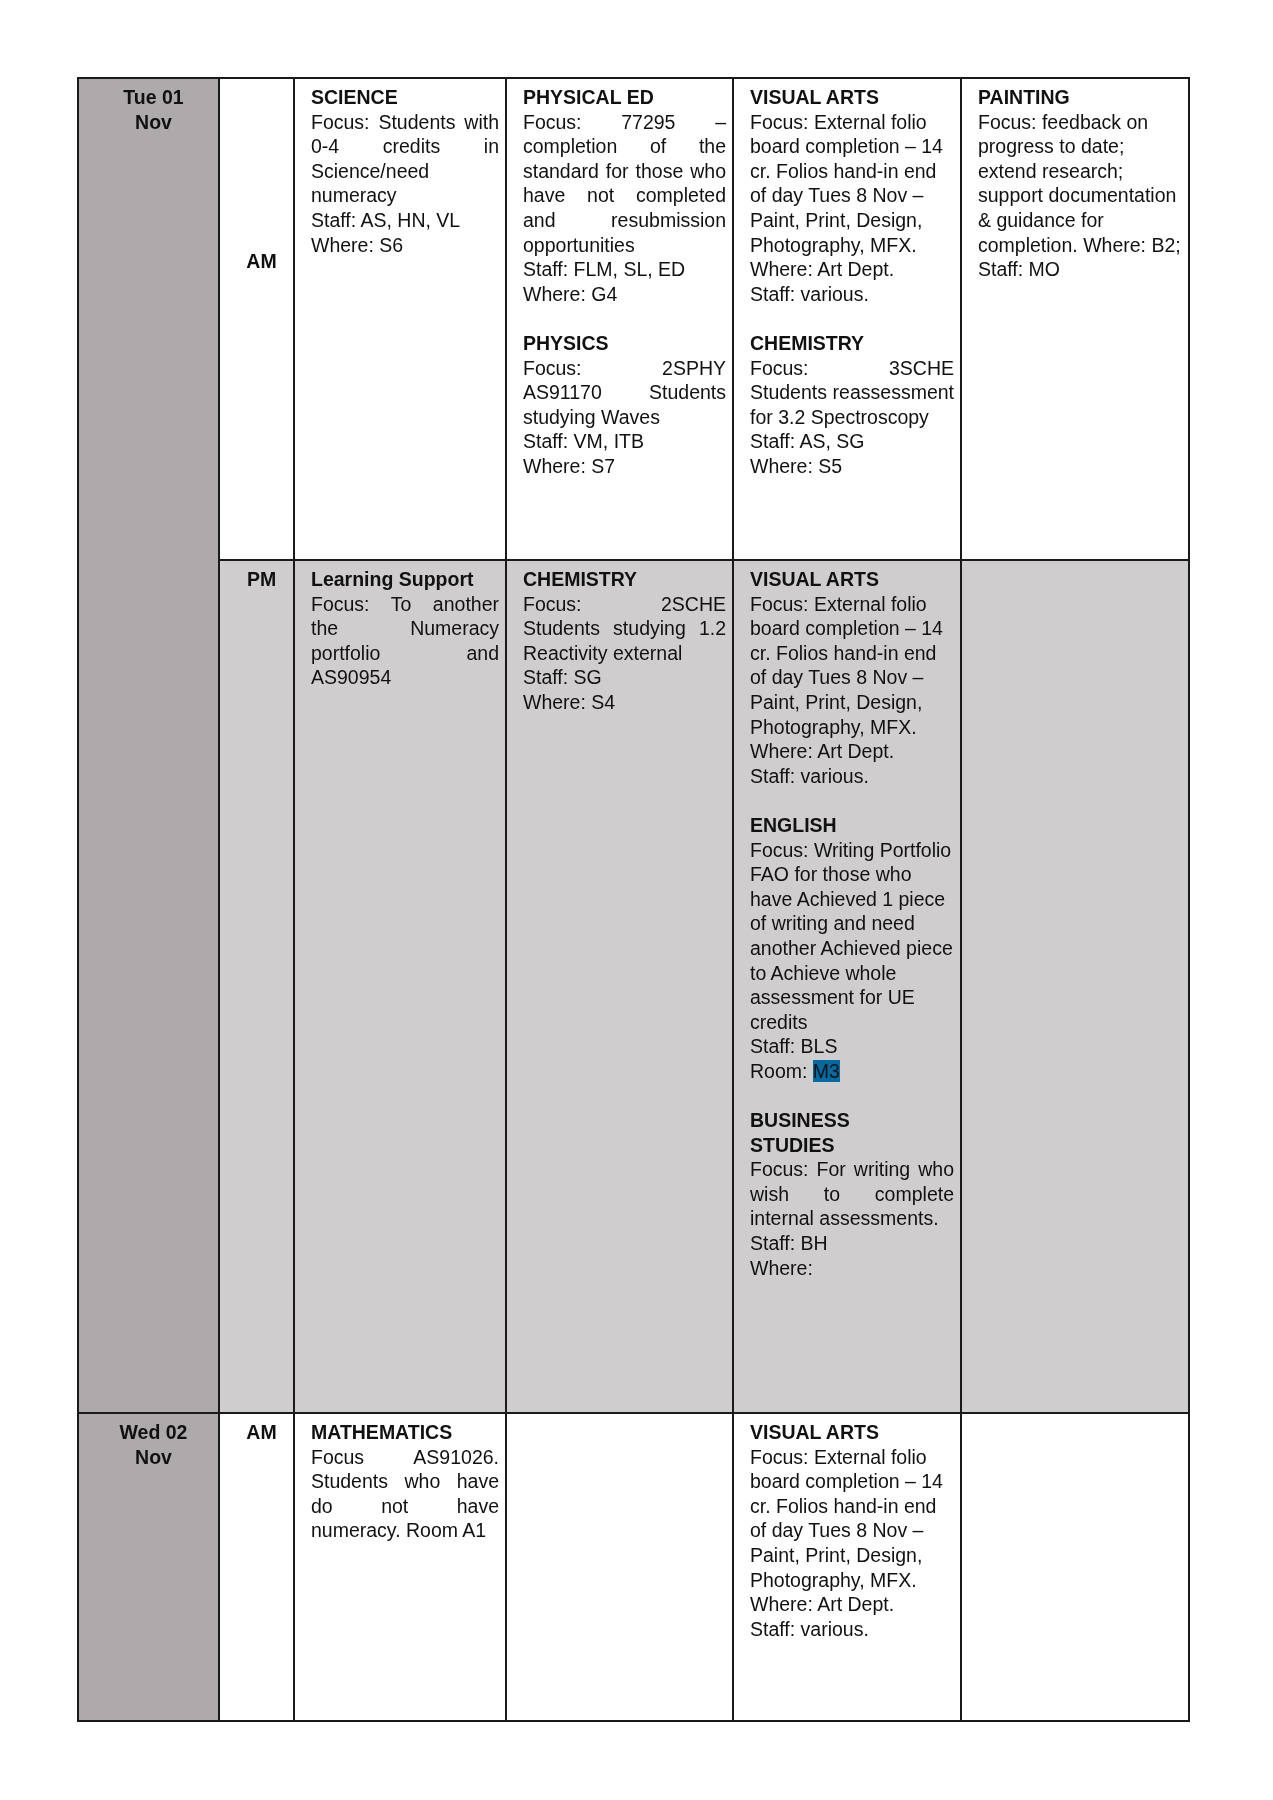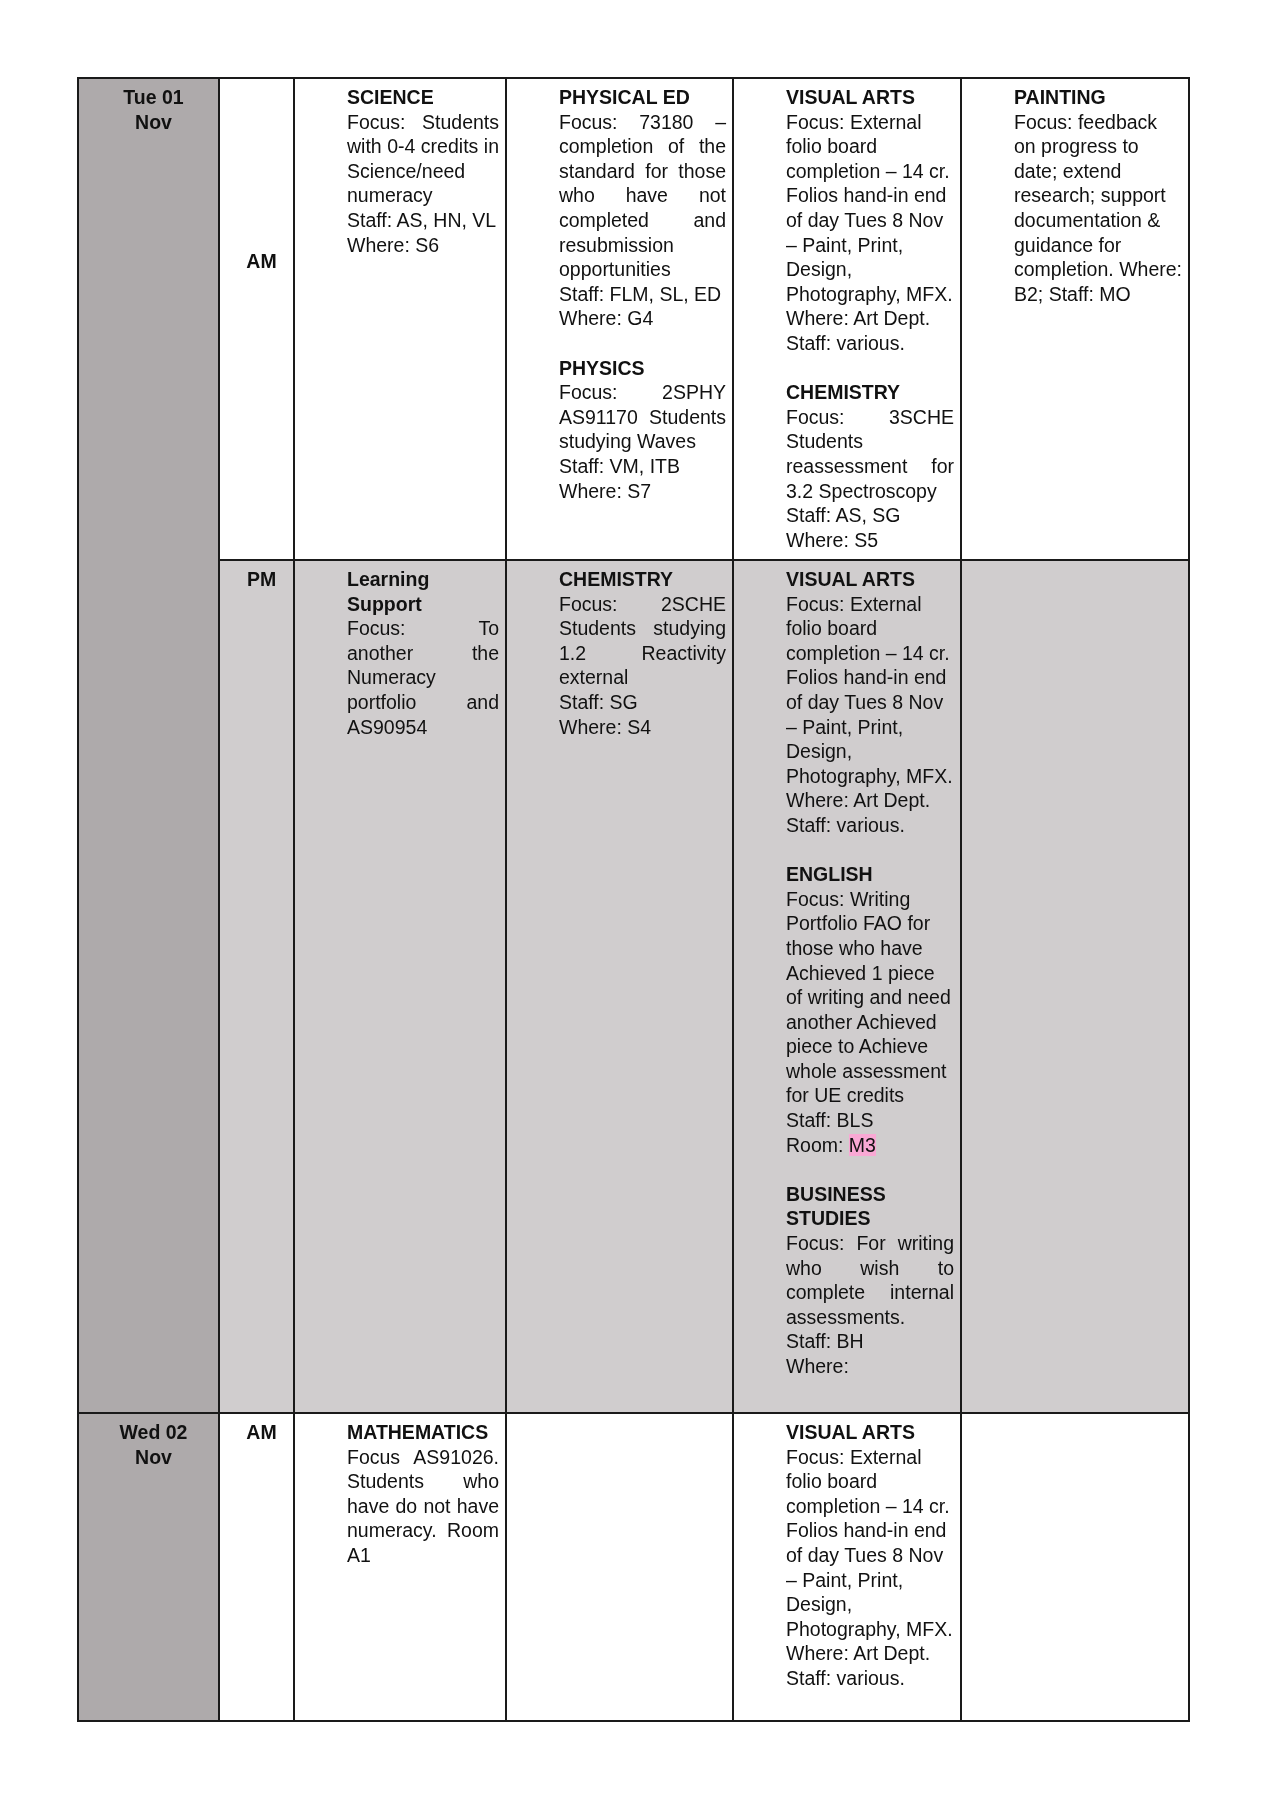--- a/index.html
+++ b/index.html
@@ -45,26 +45,26 @@
     text-align: center;
     vertical-align: middle;
     font-weight: bold;
     padding: 0 4px;
     margin-left: 16px;
   }
   tr.am-row td.session-cell,
   tr.am-row td.slot { background: #ffffff; }
   tr.pm-row td.session-cell,
   tr.pm-row td.slot { background: #d0cdce; }
-  .entry { margin-bottom: 24.6px; margin-left: 36px; }
+  .entry { margin-bottom: 24.6px; }
   .entry:last-child { margin-bottom: 0; }
   .entry-title { font-weight: bold; display: block; }
   .entry-body { display: block; }
   .justify { text-align: justify; text-align-last: left; }
-  .hl { background: #f9a8d4; }
+  .hl { background: #0369a1; }
 </style>
 </head>
 <body>
 
 <div class="page">
   <table class="timetable">
     <colgroup>
       <col style="width:141px">
       <col style="width:75px">
       <col style="width:212px">
@@ -86,21 +86,21 @@
             <span class="entry-title">SCIENCE</span>
             <span class="entry-body justify">Focus: Students with 0-4 credits in Science/need numeracy</span>
             <span class="entry-body">Staff: AS, HN, VL</span>
             <span class="entry-body">Where: S6</span>
           </div>
         </td>
 
         <td class="slot">
           <div class="entry">
             <span class="entry-title">PHYSICAL ED</span>
-            <span class="entry-body justify">Focus: 73180 – completion of the standard for those who have not completed and resubmission opportunities</span>
+            <span class="entry-body justify">Focus: 77295 – completion of the standard for those who have not completed and resubmission opportunities</span>
             <span class="entry-body">Staff: FLM, SL, ED</span>
             <span class="entry-body">Where: G4</span>
           </div>
           <div class="entry">
             <span class="entry-title">PHYSICS</span>
             <span class="entry-body justify">Focus: 2SPHY AS91170 Students studying Waves</span>
             <span class="entry-body">Staff: VM, ITB</span>
             <span class="entry-body">Where: S7</span>
           </div>
         </td>

